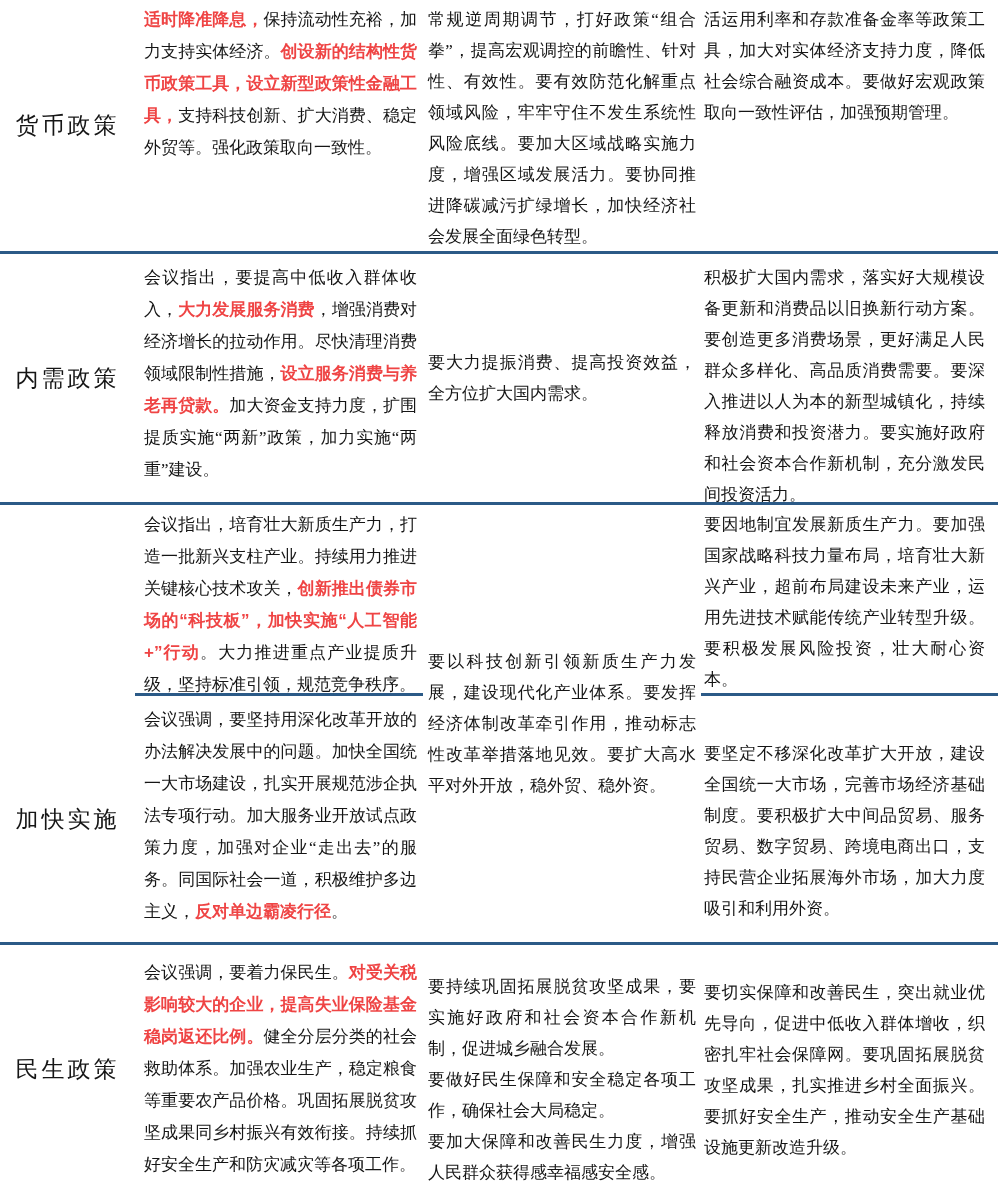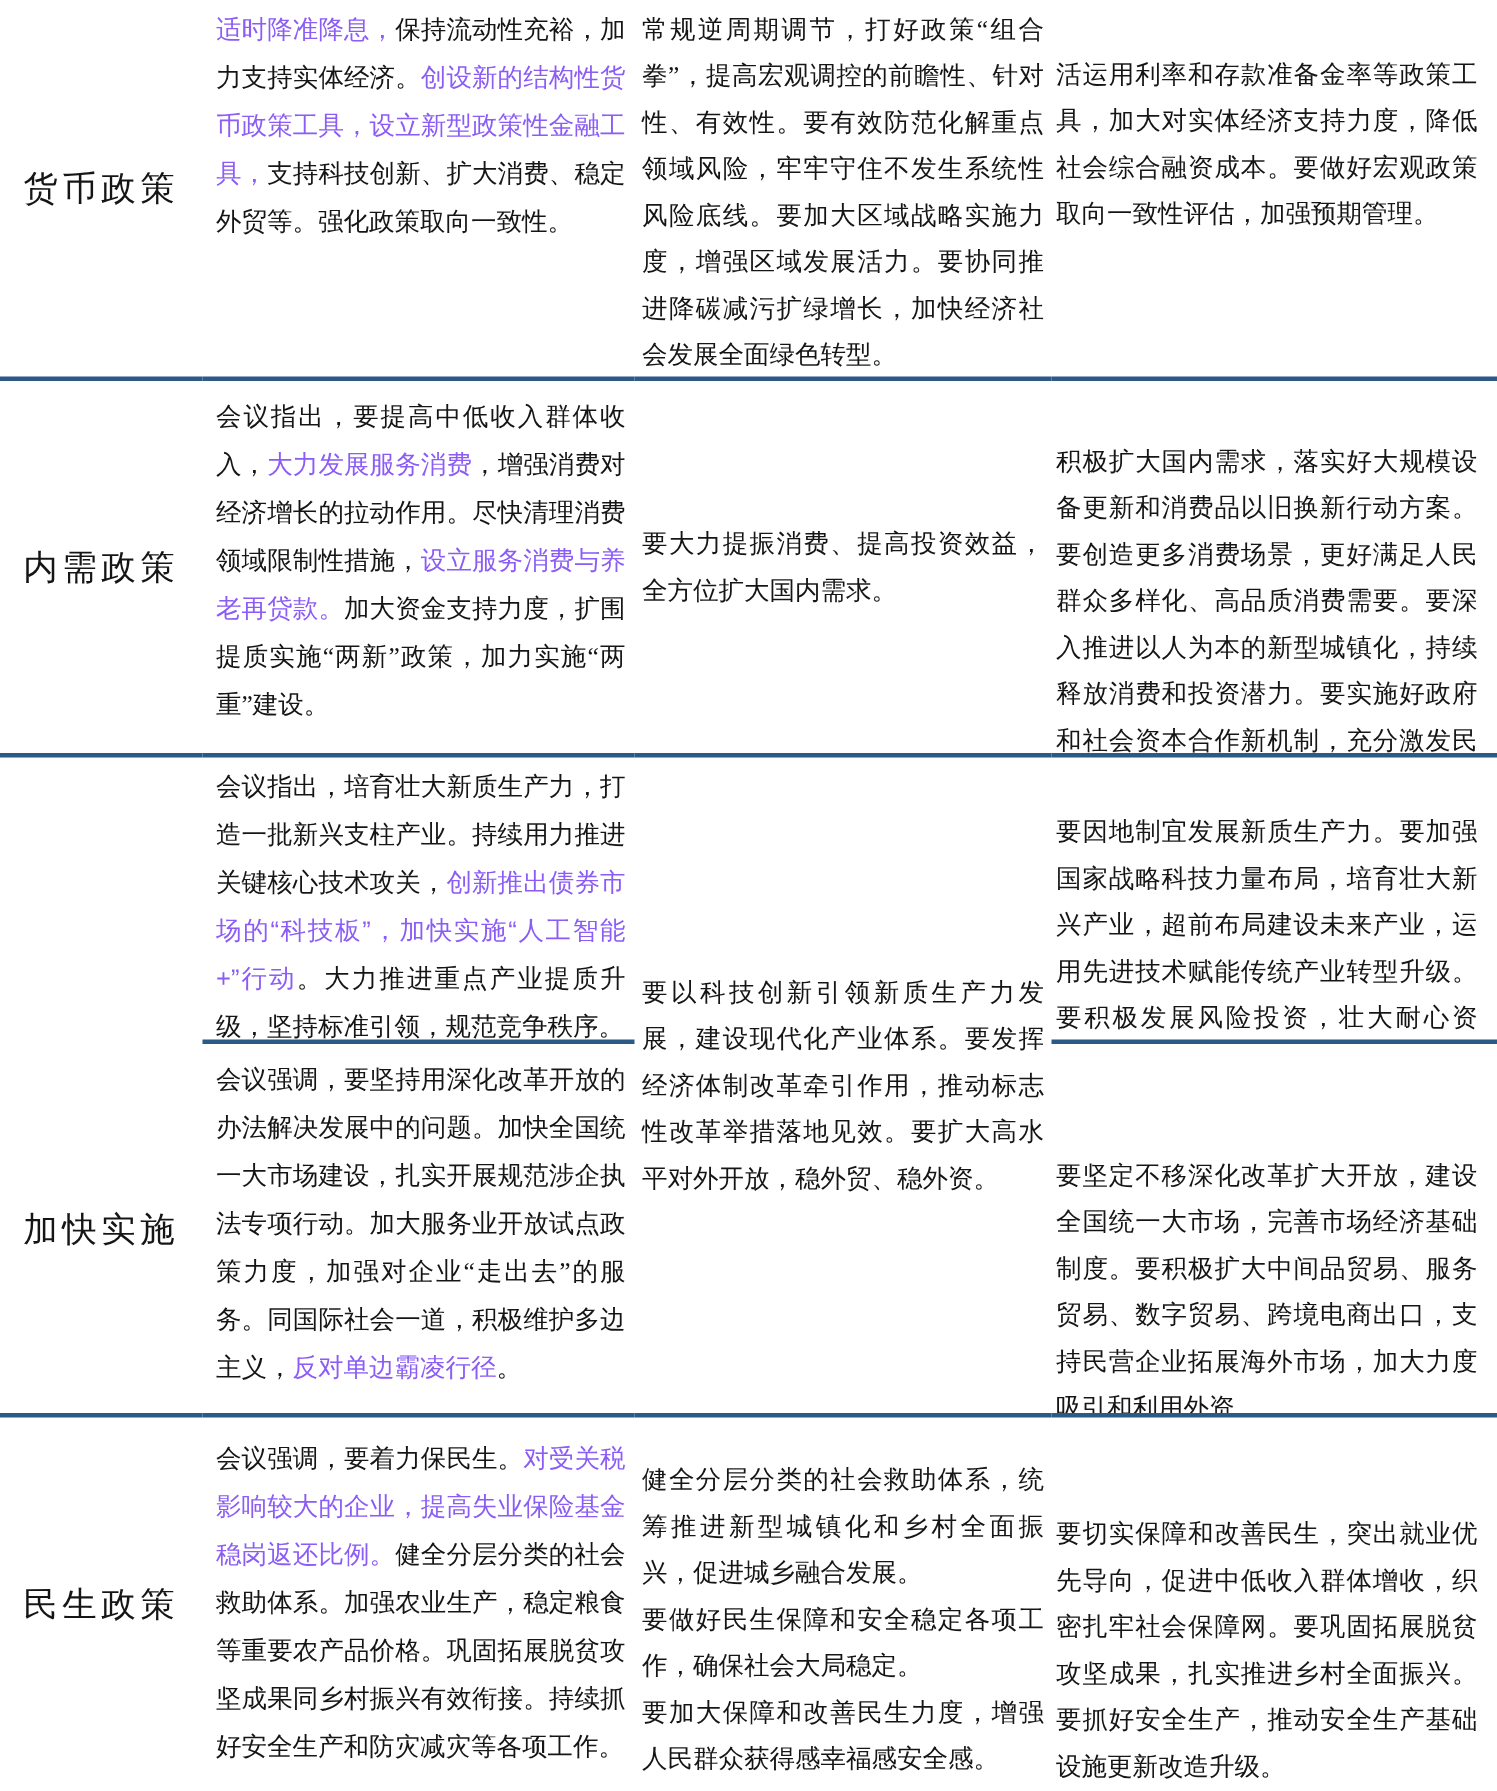--- a/index.html
+++ b/index.html
@@ -22,32 +22,32 @@
     font-size:23px;letter-spacing:3px;white-space:nowrap;
   }
   .body{font-size:17px;line-height:31px;text-align:justify;}
   .inner{width:100%;}
   .c2b{line-height:32px;padding:0 6px 0 9px;}
   .c3b{padding:0 5px 0 5px;}
   .c4b{padding:0 13px 0 3px;}
   .vcenter{display:flex;align-items:center;}
   .seg{white-space:normal;}
   .em{
-    color:#8b5cf6;font-weight:normal;
+    color:#ef4444;font-weight:bold;
     font-family:"Liberation Sans","DejaVu Sans",sans-serif;
   }
   .blk{display:block;}
   
   .pt4{padding-top:4px;}  .pt8{padding-top:8px;}
   .pt12{padding-top:12px;}.pt26{padding-top:26px;}
   .pt40{padding-top:32px;}.pt42{padding-top:42px;}
   
   .r1{grid-row:1;} .r2{grid-row:2;} .r3{grid-row:3;} .r4{grid-row:4;} .r5{grid-row:5;}
   .r34{grid-row:3 / span 2;}
-  .c1{grid-column:1;} .c2{grid-column:2;} .c3{grid-column:3;} .c4{grid-column:4;margin-top:30px;}
+  .c1{grid-column:1;} .c2{grid-column:2;} .c3{grid-column:3;} .c4{grid-column:4;}
 </style>
 </head>
 <body>
 
 <div class="table">
 
   <div class="cell label r1 c1 hb">货币政策</div>
   <div class="cell body c2b r1 c2 hb pt4"><span class="seg em">适时降准降息，</span><span class="seg">保持流动性充裕，加力支持实体经济。</span><span class="seg em">创设新的结构性货币政策工具，设立新型政策性金融工具，</span><span class="seg">支持科技创新、扩大消费、稳定外贸等。强化政策取向一致性。</span></div>
   <div class="cell body c3b r1 c3 hb pt4"><span class="seg">常规逆周期调节，打好政策“组合拳”，提高宏观调控的前瞻性、针对性、有效性。要有效防范化解重点领域风险，牢牢守住不发生系统性风险底线。要加大区域战略实施力度，增强区域发展活力。要协同推进降碳减污扩绿增长，加快经济社会发展全面绿色转型。</span></div>
   <div class="cell body c4b r1 c4 hb pt4"><span class="seg">活运用利率和存款准备金率等政策工具，加大对实体经济支持力度，降低社会综合融资成本。要做好宏观政策取向一致性评估，加强预期管理。</span></div>
@@ -66,19 +66,19 @@
   </div>
   <div class="cell body c4b r3 c4 hb pt4"><span class="seg">要因地制宜发展新质生产力。要加强国家战略科技力量布局，培育壮大新兴产业，超前布局建设未来产业，运用先进技术赋能传统产业转型升级。要积极发展风险投资，壮大耐心资本。</span></div>
 
   <div class="cell label r4 c1 hb">加快实施</div>
   <div class="cell body c2b r4 c2 hb pt8"><span class="seg">会议强调，要坚持用深化改革开放的办法解决发展中的问题。加快全国统一大市场建设，扎实开展规范涉企执法专项行动。加大服务业开放试点政策力度，加强对企业“走出去”的服务。同国际社会一道，积极维护多边主义，</span><span class="seg em">反对单边霸凌行径</span><span class="seg">。</span></div>
   <div class="cell body c4b r4 c4 hb pt42"><span class="seg">要坚定不移深化改革扩大开放，建设全国统一大市场，完善市场经济基础制度。要积极扩大中间品贸易、服务贸易、数字贸易、跨境电商出口，支持民营企业拓展海外市场，加大力度吸引和利用外资。</span></div>
 
   <div class="cell label r5 c1">民生政策</div>
   <div class="cell body c2b r5 c2 pt12"><span class="seg">会议强调，要着力保民生。</span><span class="seg em">对受关税影响较大的企业，提高失业保险基金稳岗返还比例。</span><span class="seg">健全分层分类的社会救助体系。加强农业生产，稳定粮食等重要农产品价格。巩固拓展脱贫攻坚成果同乡村振兴有效衔接。持续抓好安全生产和防灾减灾等各项工作。</span></div>
   <div class="cell body c3b r5 c3 pt26">
-      <div class="seg blk">健全分层分类的社会救助体系，统筹推进新型城镇化和乡村全面振兴，促进城乡融合发展。</div>
+      <div class="seg blk">要持续巩固拓展脱贫攻坚成果，要实施好政府和社会资本合作新机制，促进城乡融合发展。</div>
       <div class="seg blk">要做好民生保障和安全稳定各项工作，确保社会大局稳定。</div>
       <div class="seg blk">要加大保障和改善民生力度，增强人民群众获得感幸福感安全感。</div>
     </div>
   <div class="cell body c4b r5 c4 pt40"><span class="seg">要切实保障和改善民生，突出就业优先导向，促进中低收入群体增收，织密扎牢社会保障网。要巩固拓展脱贫攻坚成果，扎实推进乡村全面振兴。要抓好安全生产，推动安全生产基础设施更新改造升级。</span></div>
 
 </div>
 
 </body></html>

